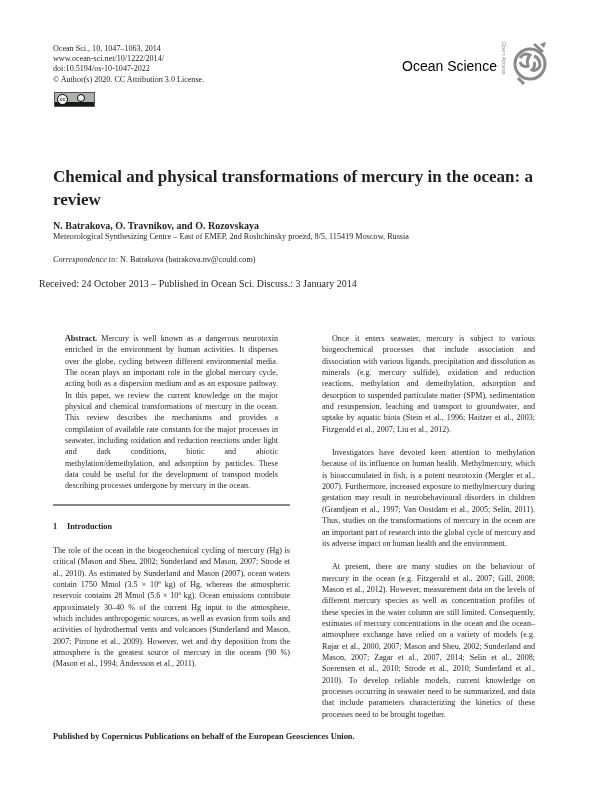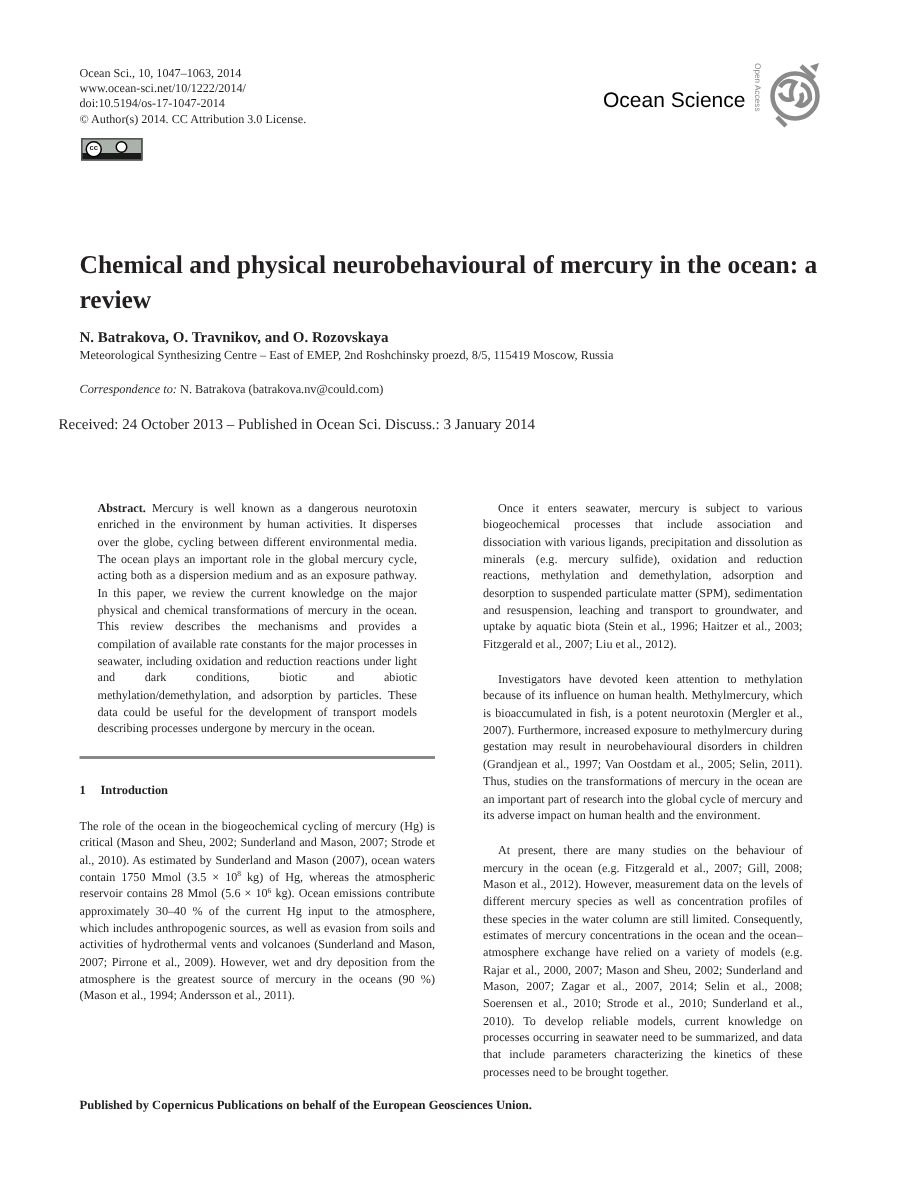--- a/index.html
+++ b/index.html
@@ -76,22 +76,22 @@
       font-size: 8.4px; font-weight: bold; white-space: nowrap;
     }
     sup { font-size: 5px; vertical-align: 3px; line-height: 0; }
   </style>
 </head>
 <body>
 
 <div class="meta">
   <div>Ocean Sci., 10, 1047–1063, 2014</div>
   <div>www.ocean-sci.net/10/1222/2014/</div>
-  <div>doi:10.5194/os-17-1047-2014</div>
-  <div>© Author(s) 2014. CC Attribution 3.0 License.</div>
+  <div>doi:10.5194/os-10-1047-2022</div>
+  <div>© Author(s) 2020. CC Attribution 3.0 License.</div>
 </div>
 
 <div class="cc-badge">
   <div class="upper"></div>
   <div class="cc-circle">cc</div>
   <div class="by-circle"></div>
 </div>
 
 <div class="logo-text">Ocean Science</div>
 <div class="open-access">Open Access</div>
@@ -99,21 +99,21 @@
   <g fill="none" stroke="#8a8a8a" stroke-width="3">
     <circle cx="20" cy="26" r="15"></circle>
     <path d="M10 20 Q14 14 20 17 Q16 22 18 28 Q12 30 10 24"></path>
     <path d="M24 18 Q30 20 30 28 Q26 34 22 32 Q26 28 24 24"></path>
     <path d="M24 6 L33 14"></path>
     <path d="M8 40 L14 46"></path>
   </g>
   <path d="M30 6 L36 4 L34 10 Z" fill="#8a8a8a"></path>
 </svg>
 
-<div class="title">Chemical and physical neurobehavioural of mercury in the ocean: a review</div>
+<div class="title">Chemical and physical transformations of mercury in the ocean: a review</div>
 <div class="authors">N. Batrakova, O. Travnikov, and O. Rozovskaya</div>
 <div class="affiliation">Meteorological Synthesizing Centre – East of EMEP, 2nd Roshchinsky proezd, 8/5, 115419 Moscow, Russia</div>
 <div class="correspondence">
   <span class="label">Correspondence to:</span><span> N. Batrakova (batrakova.nv@could.com)</span>
 </div>
 <div class="dates">
   <div>Received: 24 October 2013 – Published in Ocean Sci. Discuss.: 3 January 2014</div>
 </div>
 
 <div class="col col-left">

